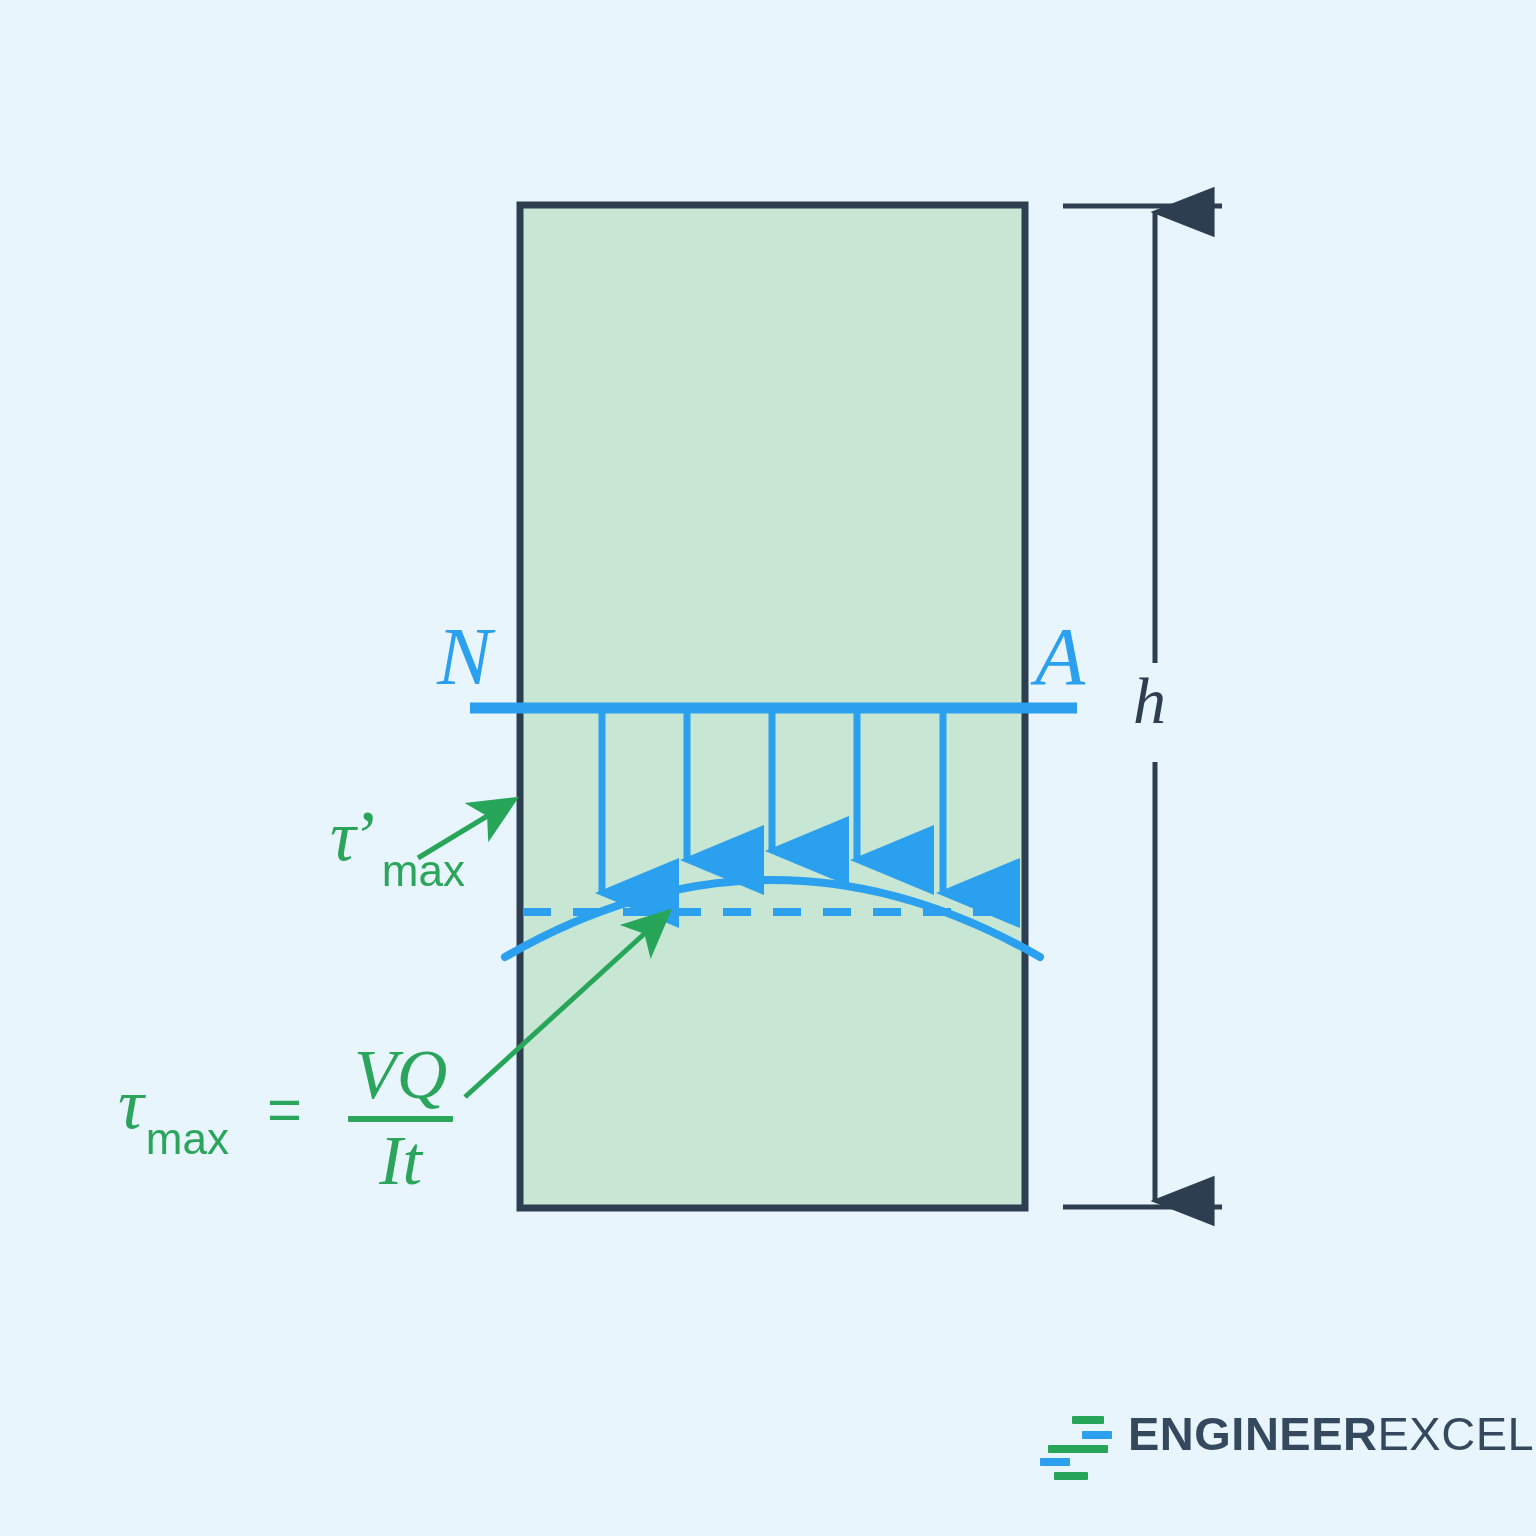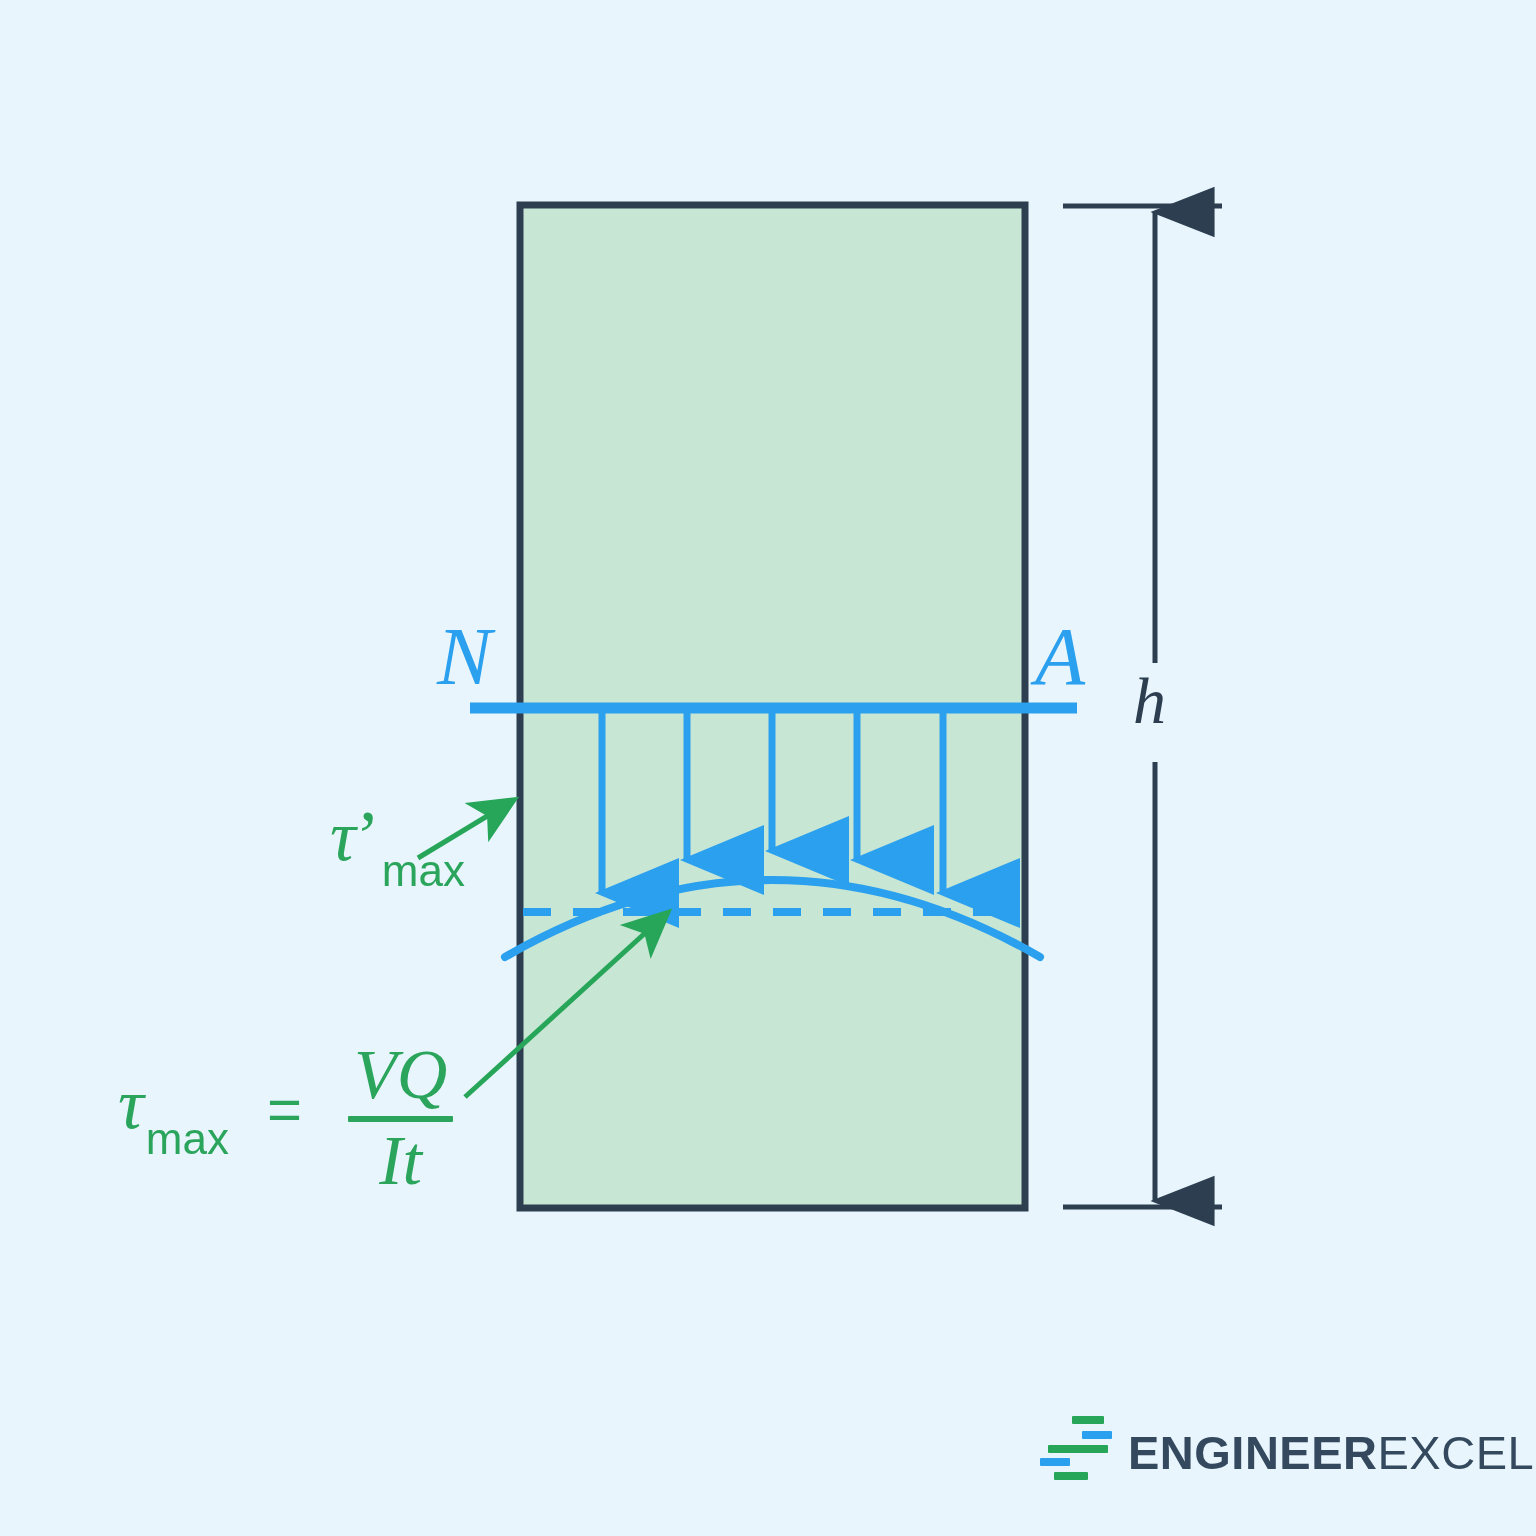--- a/index.html
+++ b/index.html
@@ -129,21 +129,21 @@
     font-size: 70px;
     line-height: 1.05;
   }
 
   
   #brand-logo {
     position: absolute;
     left: 1040px;
     top: 1410px;
     display: flex;
-    align-items: flex-end;
+    align-items: flex-start;
   }
   #brand-mark {
     width: 72px;
     height: 66px;
     position: relative;
     margin-right: 16px;
   }
   #brand-mark i {
     position: absolute;
     display: block;

